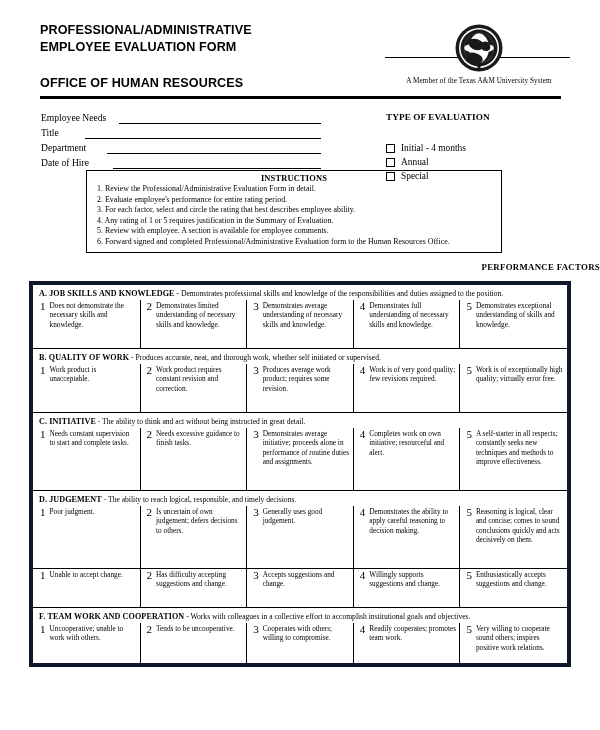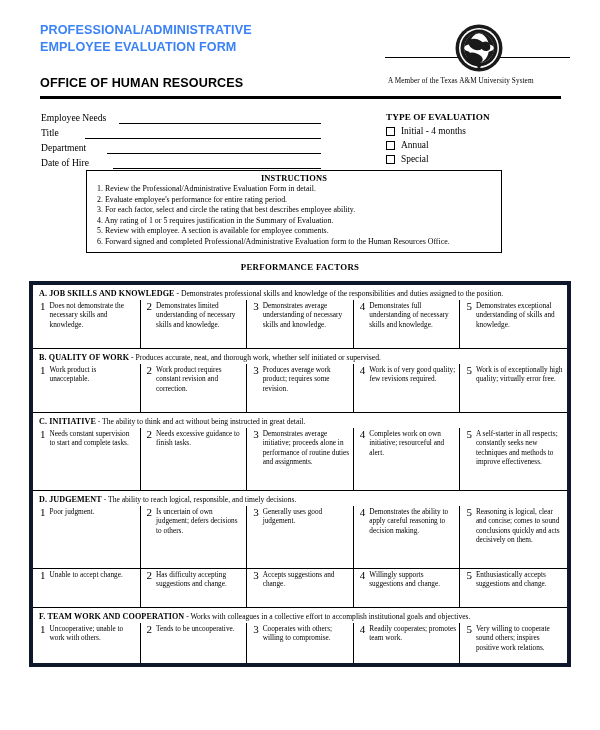--- a/index.html
+++ b/index.html
@@ -37,21 +37,21 @@
     left: 0;
     top: 0;
     width: 330px;
   }
   .title-line {
     font-family: "Liberation Sans", sans-serif;
     font-weight: bold;
     font-size: 12.6px;
     letter-spacing: 0.1px;
     line-height: 17px;
-    color: #3b82f6;
+    color: #000000;
   }
   .office-line {
     font-family: "Liberation Sans", sans-serif;
     font-weight: bold;
     font-size: 12.6px;
     letter-spacing: 0.1px;
     position: absolute;
     left: 0;
     top: 54px;
   }
@@ -76,20 +76,21 @@
     left: 69px;
     top: 1px;
     width: 50px;
     height: 50px;
   }
   .member-text {
     position: absolute;
     left: 3px;
     top: 55px;
     width: 182px;
+    text-align: center;
     font-size: 7.2px;
     letter-spacing: 0.1px;
     white-space: nowrap;
   }
 
   .rule-thick {
     position: absolute;
     left: 40px;
     top: 96px;
     width: 521px;
@@ -130,21 +131,21 @@
   .eval-type {
     position: absolute;
     left: 386px;
     top: 112px;
     width: 160px;
   }
   .eval-type-title {
     font-weight: bold;
     font-size: 9.2px;
     letter-spacing: 0.1px;
-    margin-bottom: 2px;
+    margin-bottom: 19px;
   }
   .eval-opt {
     display: flex;
     align-items: center;
     height: 14px;
   }
   .checkbox {
     width: 9px;
     height: 9px;
     border: 1px solid #000;
@@ -182,21 +183,21 @@
     padding-left: 6px;
     white-space: nowrap;
   }
 
   
   .pf-title {
     position: absolute;
     left: 0;
     top: 262px;
     width: 600px;
-    text-align: center;
+    text-align: right;
     font-weight: bold;
     font-size: 8.8px;
     letter-spacing: 0.3px;
   }
 
   .factors {
     position: absolute;
     left: 29px;
     top: 281px;
     width: 542px;

